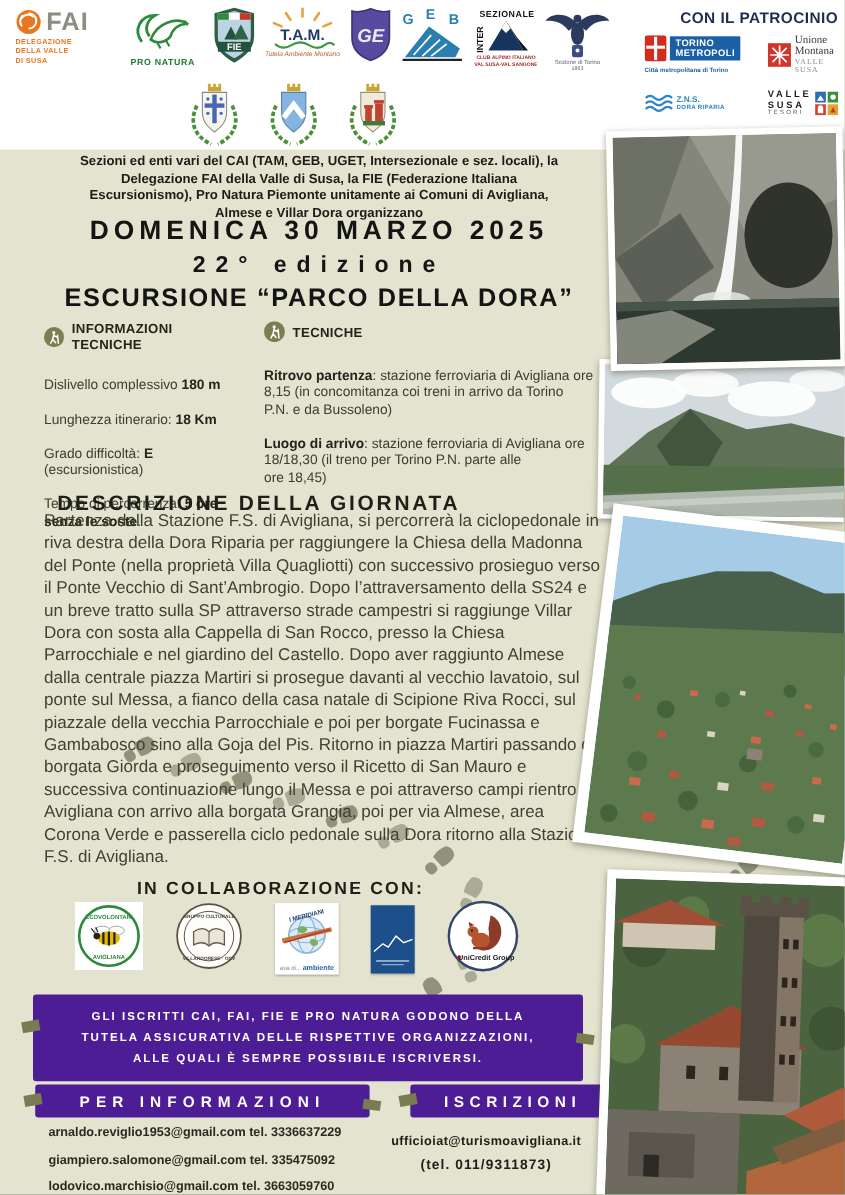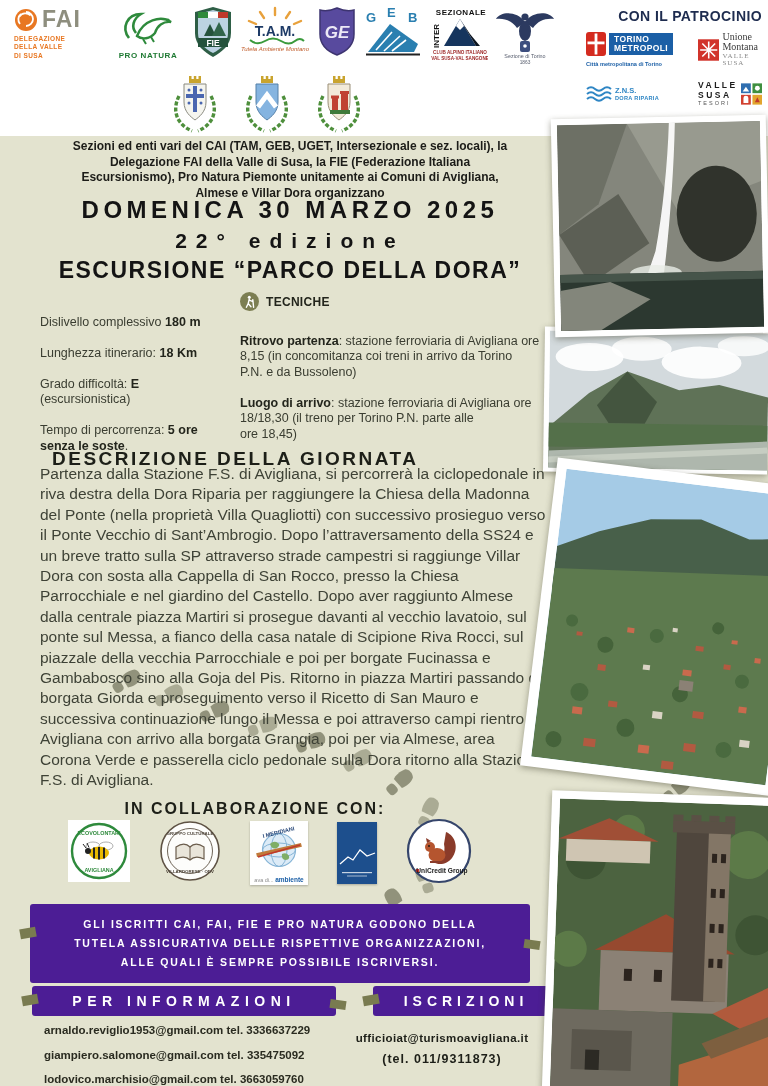--- a/index.html
+++ b/index.html
@@ -333,20 +333,30 @@
   <div class="abs intro pre">Sezioni ed enti vari del CAI (TAM, GEB, UGET, Intersezionale e sez. locali), la
 Delegazione FAI della Valle di Susa, la FIE (Federazione Italiana
 Escursionismo), Pro Natura Piemonte unitamente ai Comuni di Avigliana,
 Almese e Villar Dora organizzano</div>
 
   <div class="abs t-date">DOMENICA 30 MARZO 2025</div>
   <div class="abs t-ed">22° edizione</div>
   <div class="abs t-name">ESCURSIONE “PARCO DELLA DORA”</div>
 
   <section class="abs info-tec">
+    <div class="sec-head">
+      <svg width="19" height="19" viewBox="0 0 19 19">
+        <circle cx="9.5" cy="9.5" r="9.5" fill="#7c7e52"></circle>
+        <g stroke="#fff" stroke-width="1.4" stroke-linecap="round" fill="none">
+          <circle cx="9.3" cy="5.2" r="1.5" fill="#fff" stroke="none"></circle>
+          <path d="M9.3,7 L8.2,11.5 M8.2,11.5 L6.4,15.3 M8.2,11.5 L11,14.8 M9.3,8.2 L12.4,9.4 M12.8,7.6 L13.6,15.3"></path>
+        </g>
+      </svg>
+      <span>INFORMAZIONI TECNICHE</span>
+    </div>
     <div class="sec-body preline">
       <span>Dislivello complessivo </span><b>180 m</b><br>
       <span>Lunghezza itinerario: </span><b>18 Km</b><br>
       <span>Grado difficoltà: </span><b>E</b><span>
 (escursionistica)</span><br>
       <span>Tempo di percorrenza: </span><b>5 ore senza le soste</b><span>.</span>
     </div>
   </section>
 
   <section class="abs logi">

